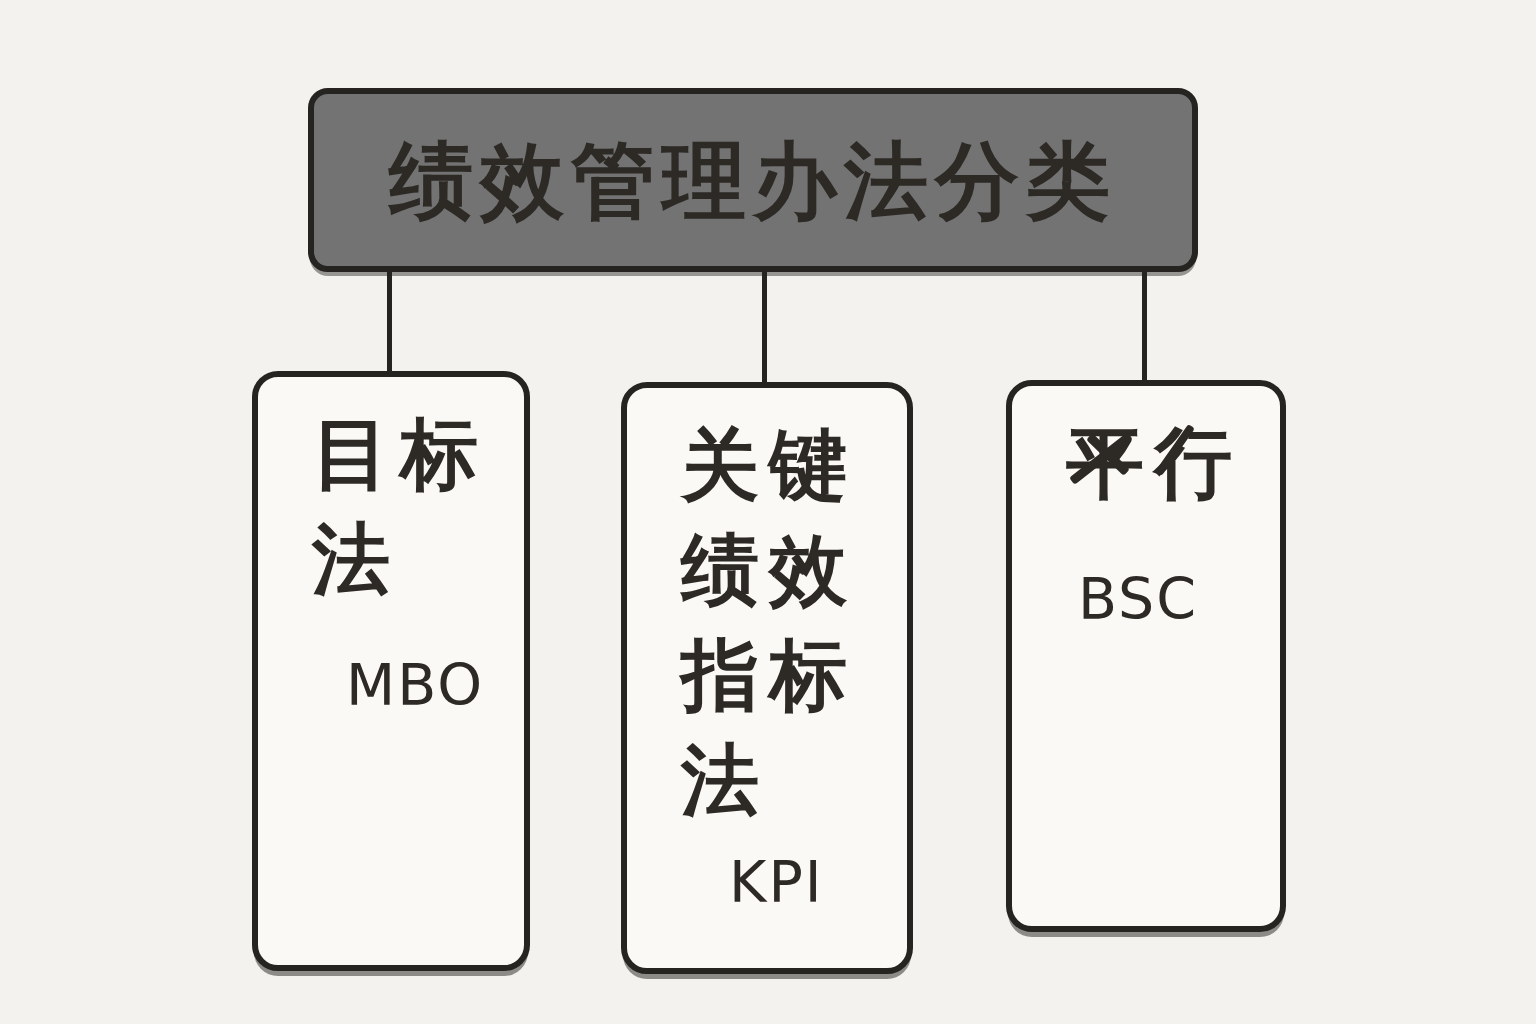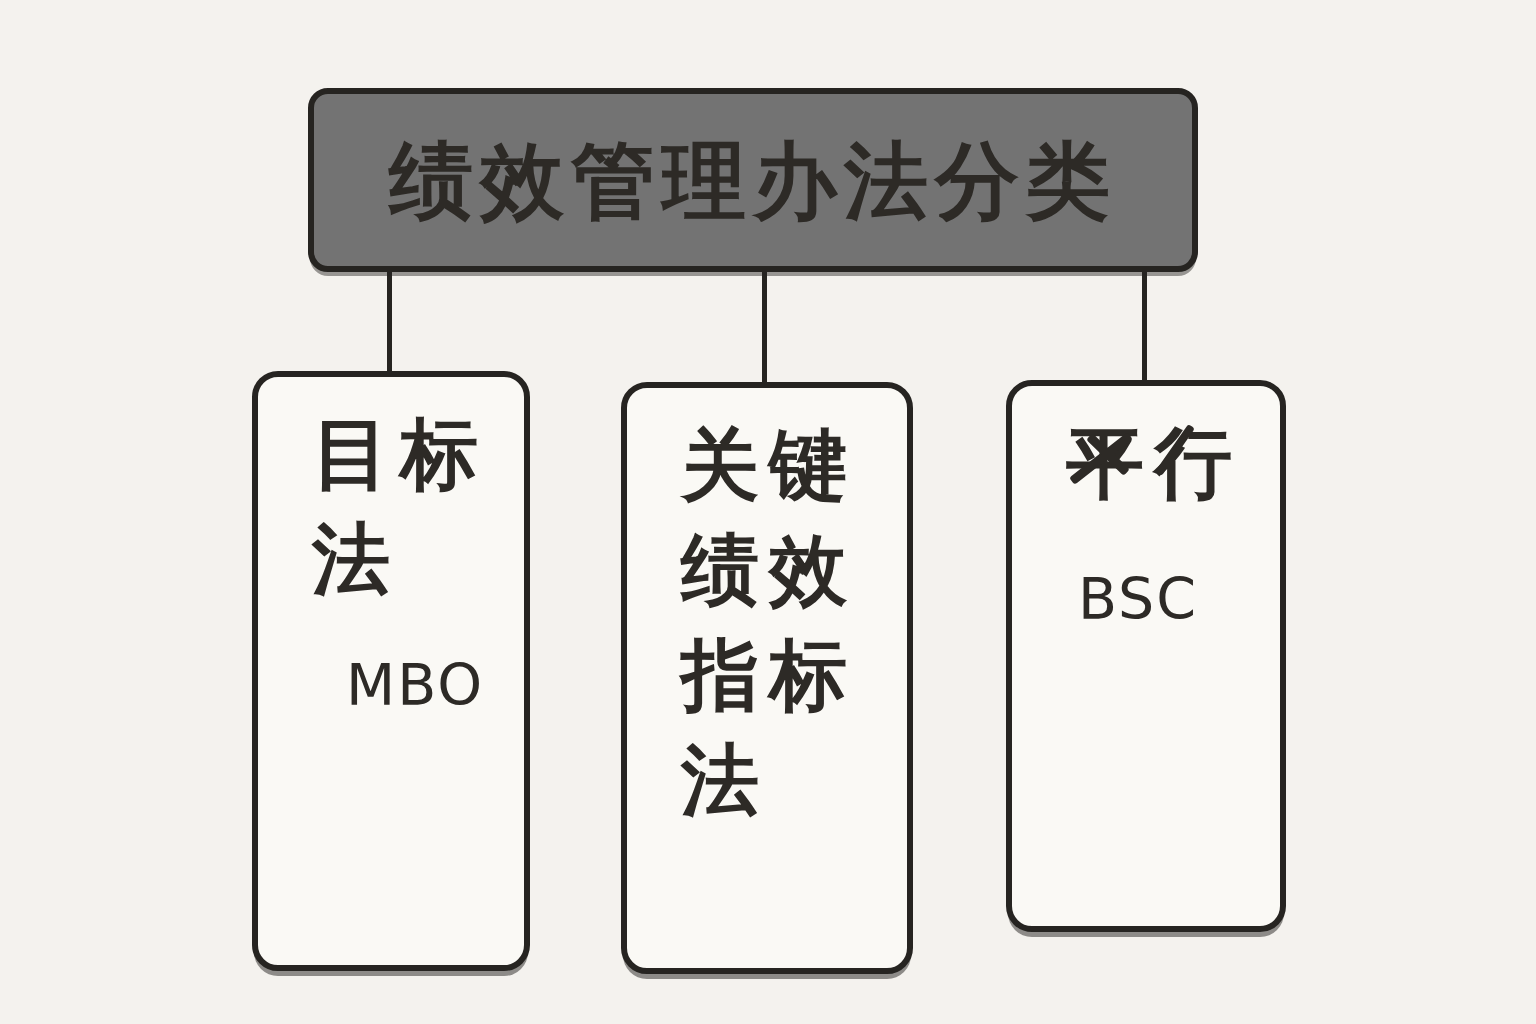--- a/index.html
+++ b/index.html
@@ -110,20 +110,21 @@
     <div class="cjk-line">目标</div>
     <div class="cjk-line">法</div>
     <div class="latin-label">MBO</div>
   </div>
 
   <div class="node node-kpi">
     <div class="cjk-line">关键</div>
     <div class="cjk-line">绩效</div>
     <div class="cjk-line">指标</div>
     <div class="cjk-line">法</div>
+    <div class="latin-label">KPI</div>
   </div>
 
   <div class="node node-bsc">
     <div class="cjk-line">
       <span class="garble-wrap">
         <span>平</span>
         <span class="garble-stroke s1"></span>
         <span class="garble-stroke s2"></span>
         <span class="garble-stroke s3"></span>
       </span><span>行</span>

